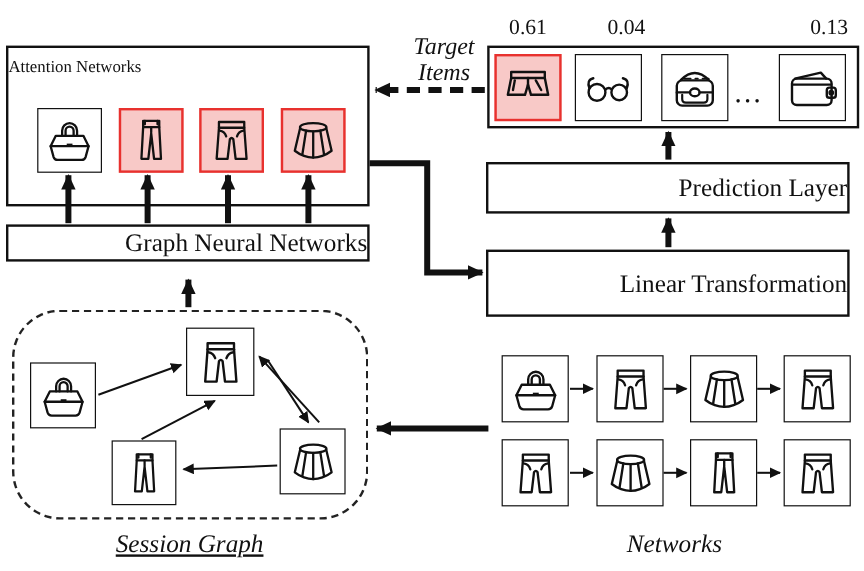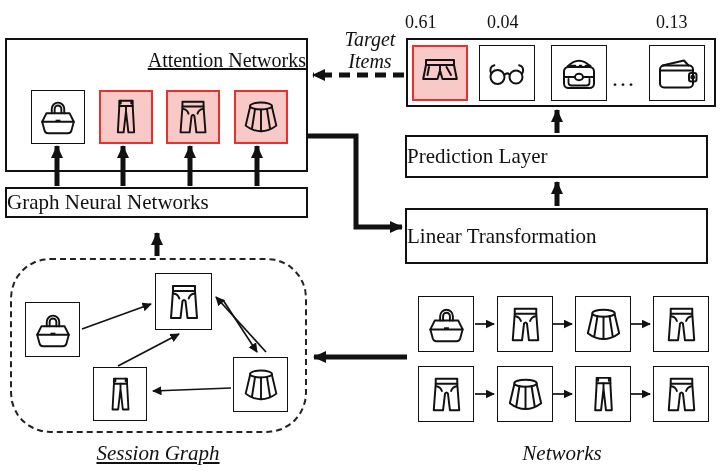--- a/index.html
+++ b/index.html
@@ -1,26 +1,26 @@
 <!DOCTYPE html>
 <html><head>
 <meta charset="utf-8">
 <style>
   html,body{margin:0;padding:0;background:#fff;}
   .canvas{position:relative;width:720px;height:476px;background:#ffffff;
           font-family:"Liberation Serif",serif;color:#111;overflow:hidden;}
   .box{position:absolute;border:2px solid #111;background:#fff;box-sizing:border-box;}
-  .flex-center{display:flex;align-items:center;justify-content:flex-start;font-size:21px;}
-  .box-title{position:absolute;top:9px;left:0;right:0;text-align:right;font-size:20px;text-decoration:underline;}
+  .flex-center{display:flex;align-items:center;justify-content:flex-end;font-size:21px;}
+  .box-title{position:absolute;top:9px;left:0;right:0;text-align:left;font-size:14px;}
   .item{position:absolute;width:54px;height:54px;border:1.6px solid #111;background:#fff;
         box-sizing:border-box;display:flex;align-items:center;justify-content:center;}
   .item.hl{border:2.4px solid #e8312e;background:#f8c9c7;}
   .icon{display:block;}
   .fig-label{position:absolute;font-style:italic;font-size:21px;text-align:center;}
-  .score{position:absolute;width:70px;font-size:18px;text-align:left;top:12px;}
+  .score{position:absolute;width:70px;font-size:18px;text-align:center;top:12px;}
   .sg-border{position:absolute;left:10px;top:258px;width:297px;height:175px;
              border:2px dashed #222;border-radius:40px;box-sizing:border-box;}
   .ellipsis{position:absolute;font-size:24px;letter-spacing:2px;line-height:1;}
   #connectors{position:absolute;left:0;top:0;pointer-events:none;}
 </style>
 </head>
 <body>
 
 <svg width="0" height="0" style="position:absolute">
   <defs>

